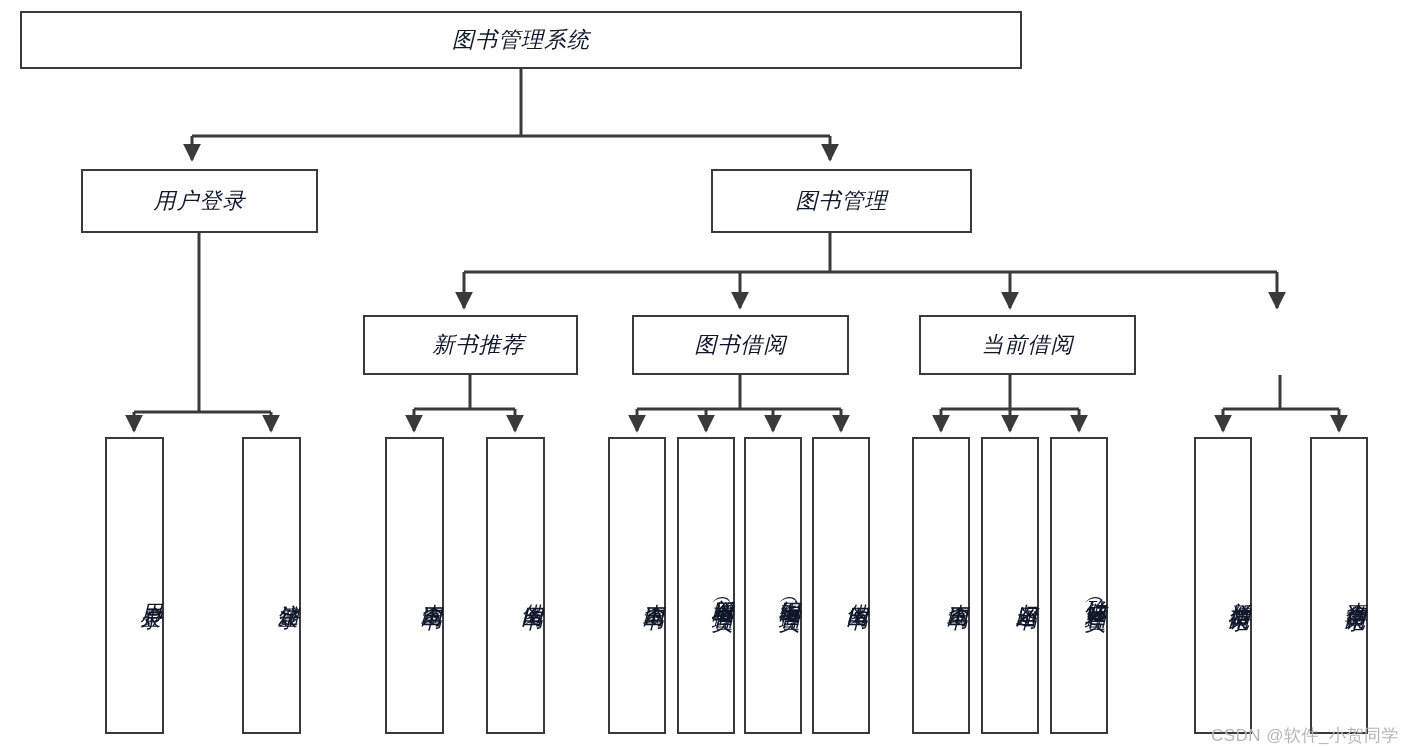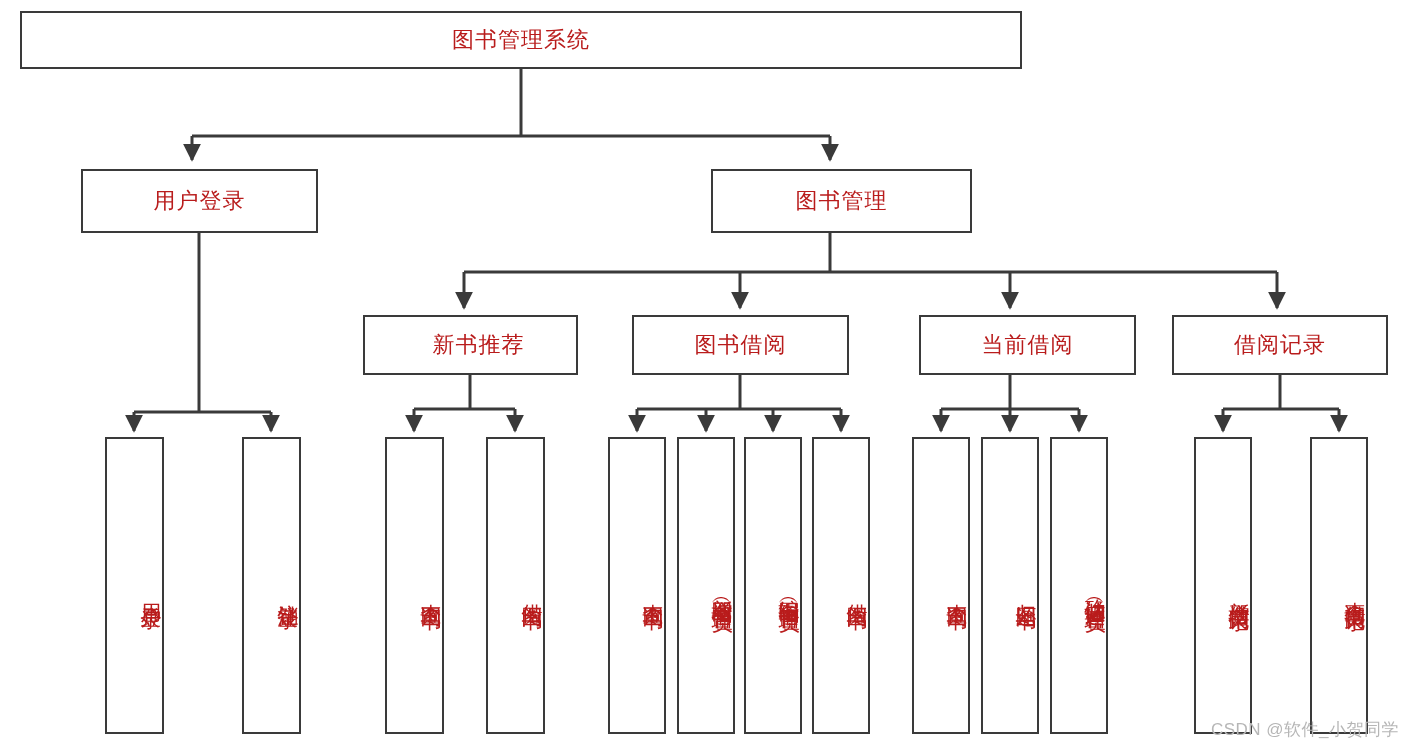--- a/index.html
+++ b/index.html
@@ -26,21 +26,22 @@
     pointer-events: none;
   }
   .node {
     position: absolute;
     box-sizing: border-box;
     border: 2px solid #3a3a3a;
     background: #ffffff;
     display: flex;
     align-items: center;
     justify-content: center;
-    color: #b91c1c;
+    color: #0f172a;
+    font-style: italic;
   }
   .node.horiz {
     font-size: 22px;
     letter-spacing: 1px;
     line-height: 1.1;
   }
   .node.vert {
     writing-mode: vertical-rl;
     text-orientation: upright;
     font-size: 21px;
@@ -51,21 +52,21 @@
     line-height: 1.0;
   }
   .node.vert .vlabel {
     writing-mode: vertical-rl;
     text-orientation: upright;
     white-space: nowrap;
   }
   #watermark {
     position: absolute;
     right: 6px;
-    bottom: 6px;
+    bottom: 0;
     font-size: 17px;
     color: #b6b6b6;
     letter-spacing: 0.5px;
     white-space: nowrap;
   }
 </style>
 </head>
 <body>
 
 <div id="canvas">
@@ -133,23 +134,20 @@
 
   <div class="node horiz" style="left:363px; top:315px; width:215px; height:60px;padding-left:16px;">
     <span>新书推荐</span>
   </div>
   <div class="node horiz" style="left:632px; top:315px; width:217px; height:60px;text-align:center;">
     <span>图书借阅</span>
   </div>
   <div class="node horiz" style="left:903px; top:315px; width:217px; height:60px;margin-left:16px;">
     <span>当前借阅</span>
   </div>
-  <div class="node horiz" style="left:1172px; top:315px; width:216px; height:60px;">
-    <span>借阅记录</span>
-  </div>
 
   <div class="node vert" style="left:105px; top:437px; width:59px; height:297px;">
     <span class="vlabel">用户登录</span>
   </div>
   <div class="node vert" style="left:242px; top:437px; width:59px; height:297px;">
     <span class="vlabel">注销登录</span>
   </div>
 
   <div class="node vert" style="left:385px; top:437px; width:59px; height:297px;">
     <span class="vlabel">查询图书</span>

